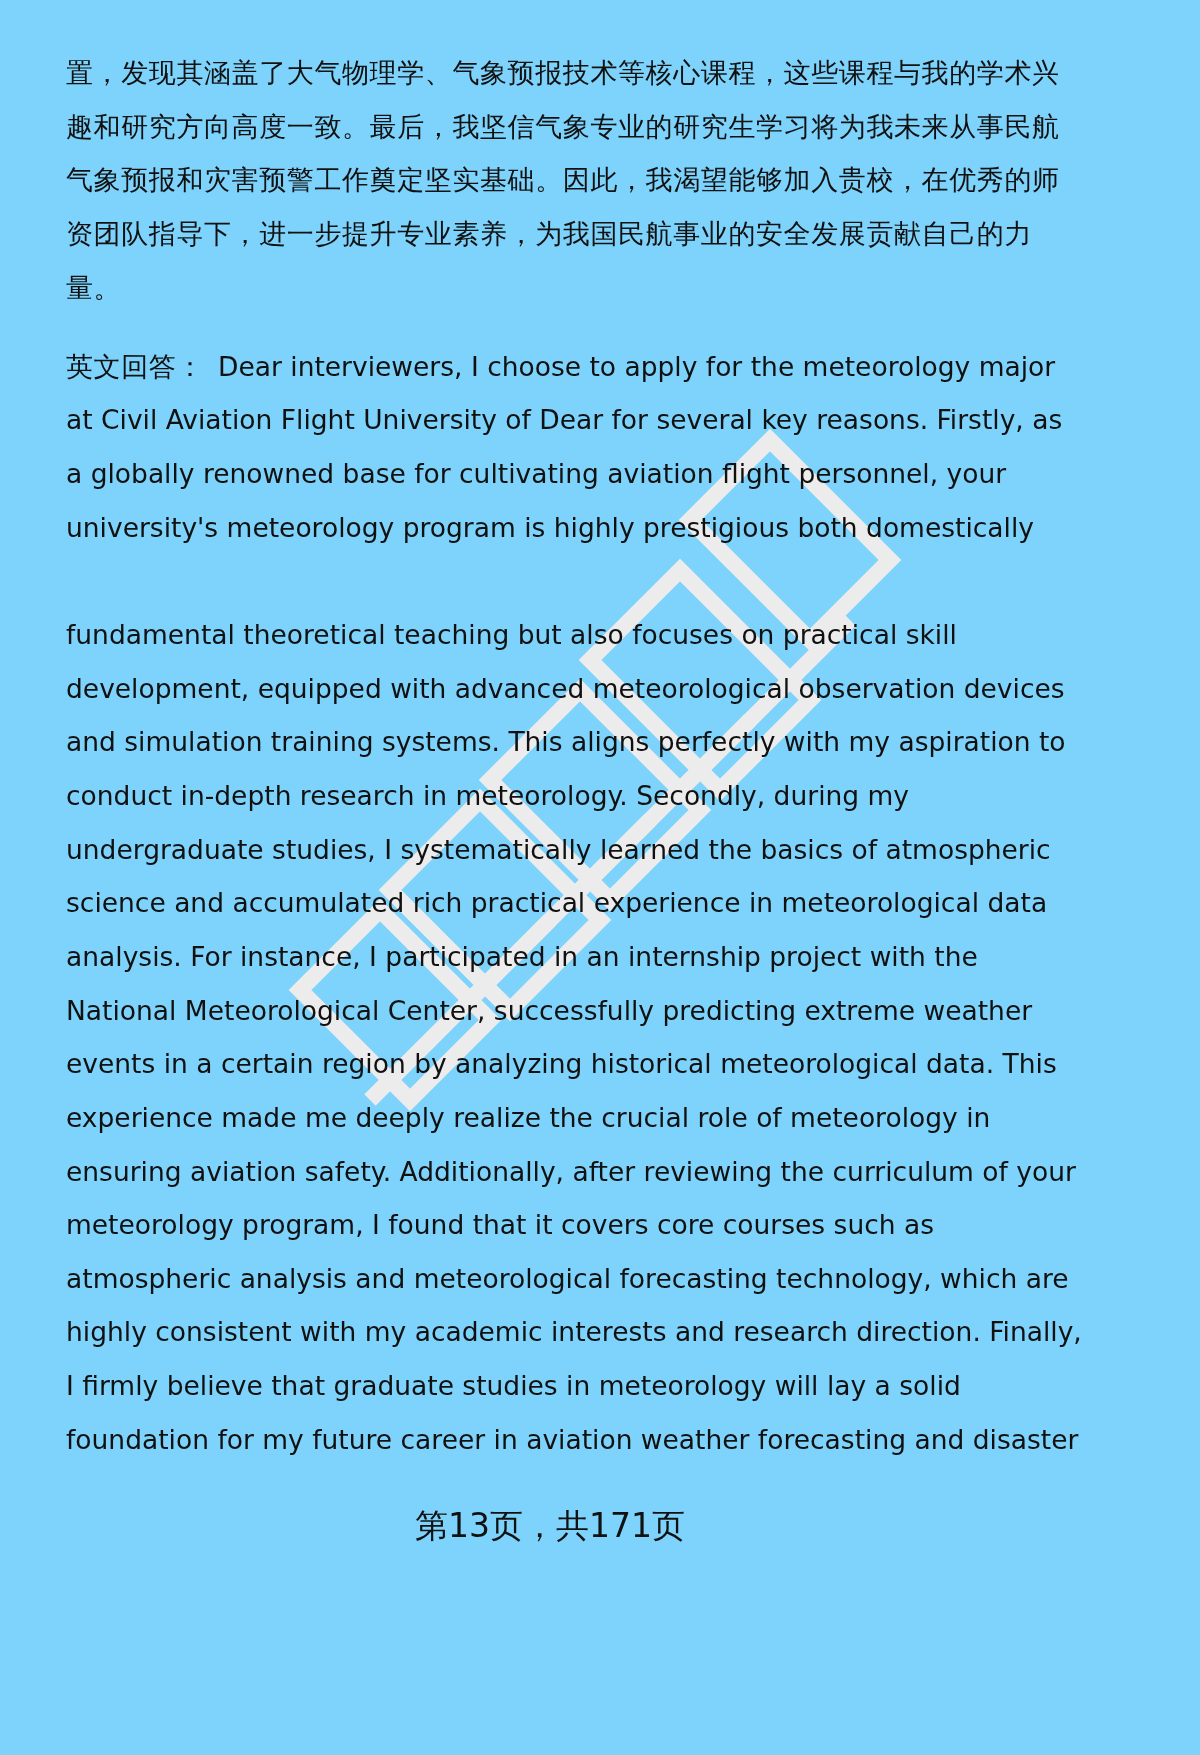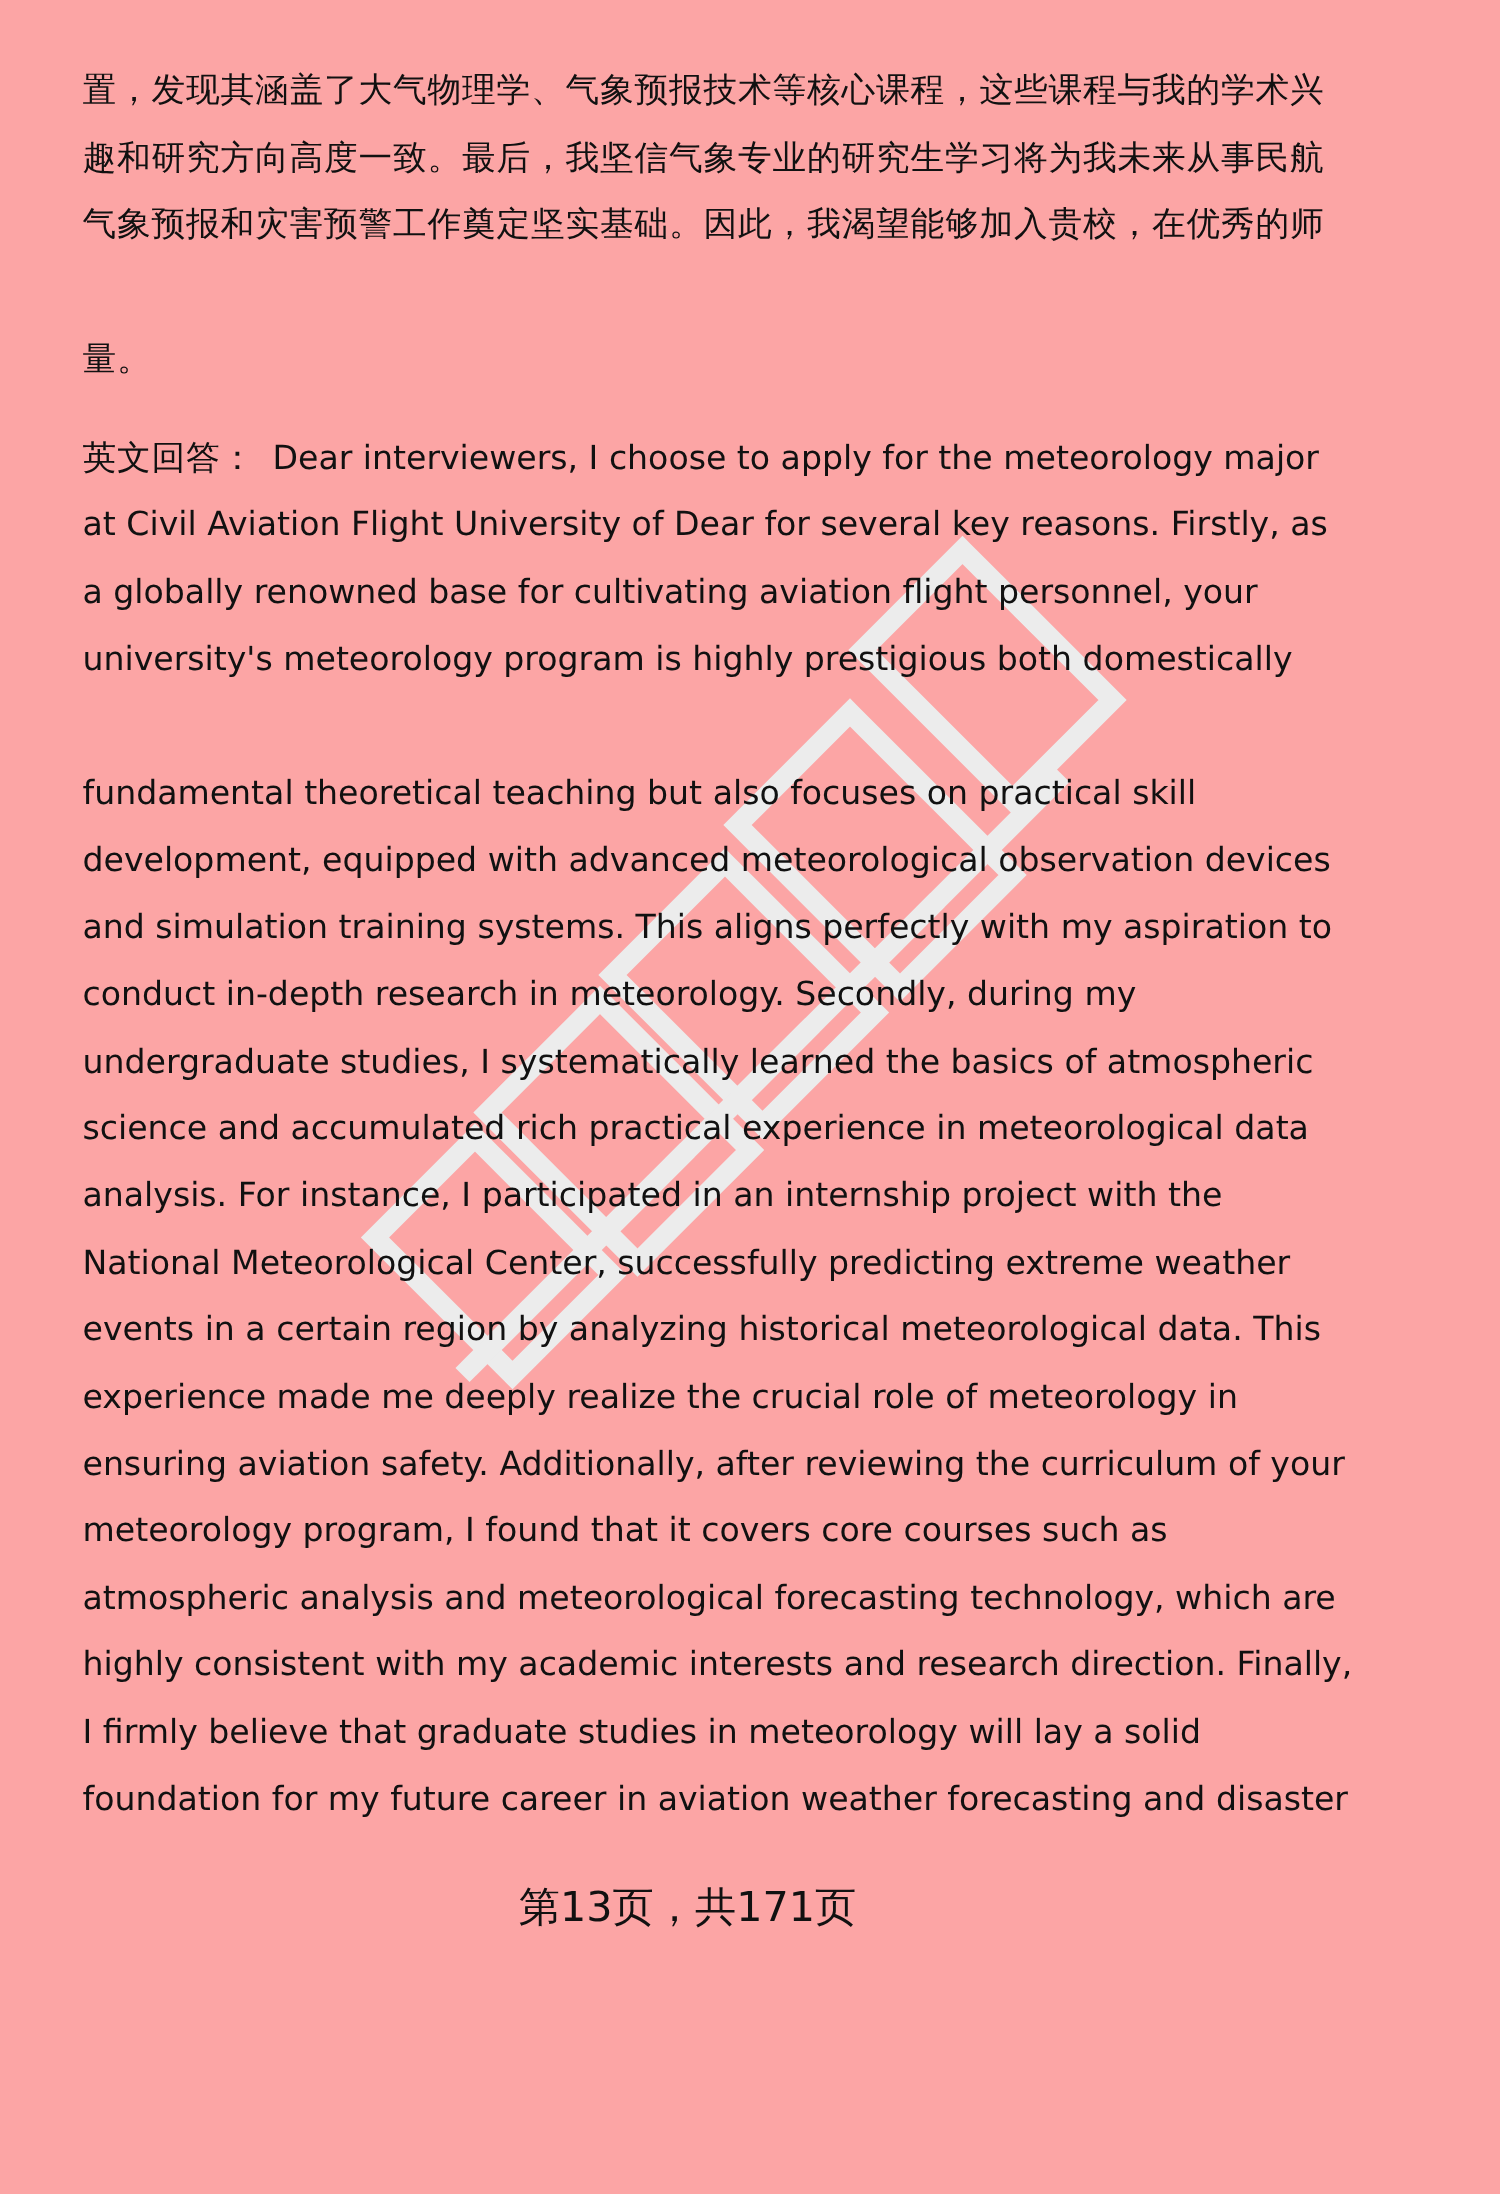--- a/index.html
+++ b/index.html
@@ -1,18 +1,18 @@
 <!DOCTYPE html>
 <html><head>
   <meta charset="utf-8">
   <style>
     html, body { margin: 0; padding: 0; background: #ffffff; }
     body { width: 1200px; height: 1755px; position: relative; overflow: hidden;
            font-family: "DejaVu Sans", "Liberation Sans", sans-serif; color: #111111; }
-    .page { position: absolute; left: 0; top: 0; width: 1200px; height: 1755px; background: #fca5a5; }
+    .page { position: absolute; left: 0; top: 0; width: 1200px; height: 1755px; background: #7dd3fc; }
     .watermark { position: absolute; left: 250px; top: 420px; width: 700px; height: 760px;
                  pointer-events: none; opacity: 1; }
     .line { position: absolute; left: 66px; white-space: nowrap; font-size: 26.5px; line-height: 40px; letter-spacing: 0; }
     .cn { font-size: 27px; letter-spacing: 0.6px; }
     .footer { position: absolute; left: 0; width: 1100px; top: 1506px; text-align: center;
               font-size: 33px; line-height: 40px; }
   </style>
 </head>
 <body>
 
@@ -28,20 +28,21 @@
       <path d="M600 200 L420 380"></path>
       <path d="M500 300 L320 480"></path>
       <path d="M400 400 L220 580"></path>
       <path d="M300 500 L120 680"></path>
     </g>
   </svg>
 
   <div class="line cn" style="top:53px">置，发现其涵盖了大气物理学、气象预报技术等核心课程，这些课程与我的学术兴</div>
   <div class="line cn" style="top:107px">趣和研究方向高度一致。最后，我坚信气象专业的研究生学习将为我未来从事民航</div>
   <div class="line cn" style="top:160px">气象预报和灾害预警工作奠定坚实基础。因此，我渴望能够加入贵校，在优秀的师</div>
+  <div class="line cn" style="top:214px">资团队指导下，进一步提升专业素养，为我国民航事业的安全发展贡献自己的力</div>
   <div class="line cn" style="top:268px">量。</div>
 
   <div class="line" style="top:347px">
     <span class="cn">英文回答：</span><span style="display:inline-block;width:14px"></span><span>Dear interviewers, I choose to apply for the meteorology major</span>
   </div>
   <div class="line" style="top:400px">at Civil Aviation Flight University of Dear for several key reasons. Firstly, as</div>
   <div class="line" style="top:454px">a globally renowned base for cultivating aviation flight personnel, your</div>
   <div class="line" style="top:508px">university's meteorology program is highly prestigious both domestically</div>
   <div class="line" style="top:615px">fundamental theoretical teaching but also focuses on practical skill</div>
   <div class="line" style="top:722px">and simulation training systems. This aligns perfectly with my aspiration to</div>

